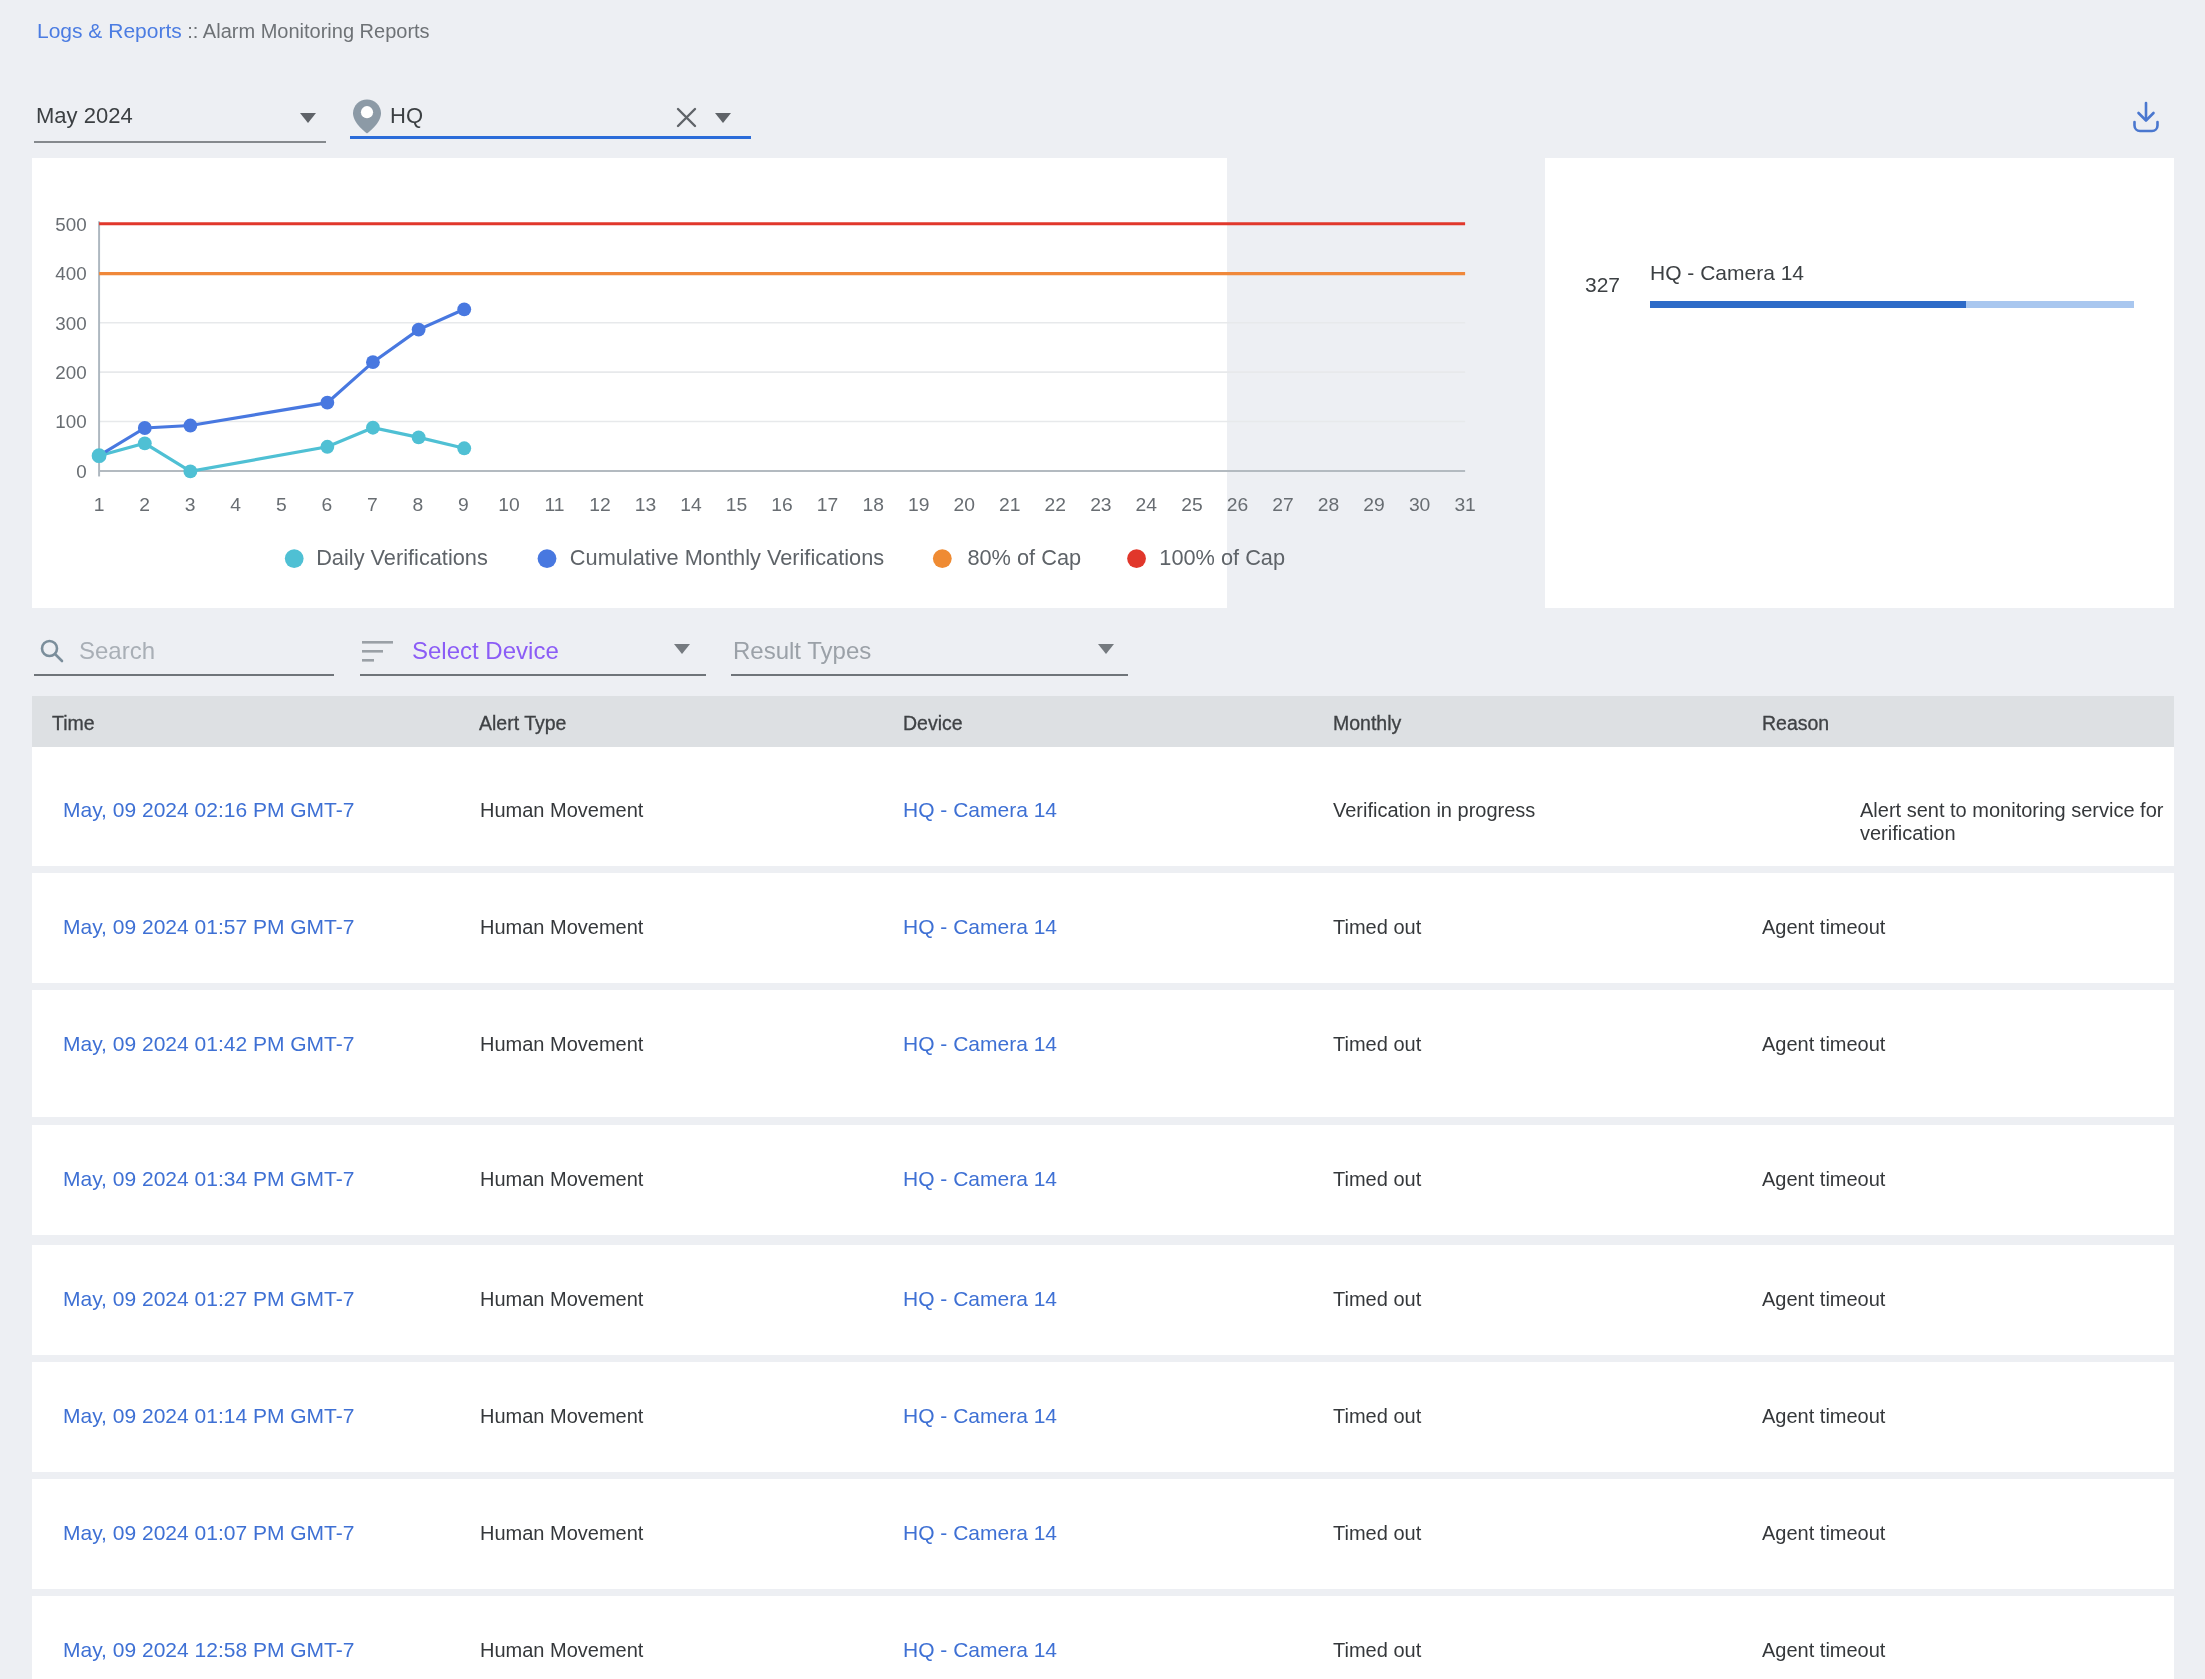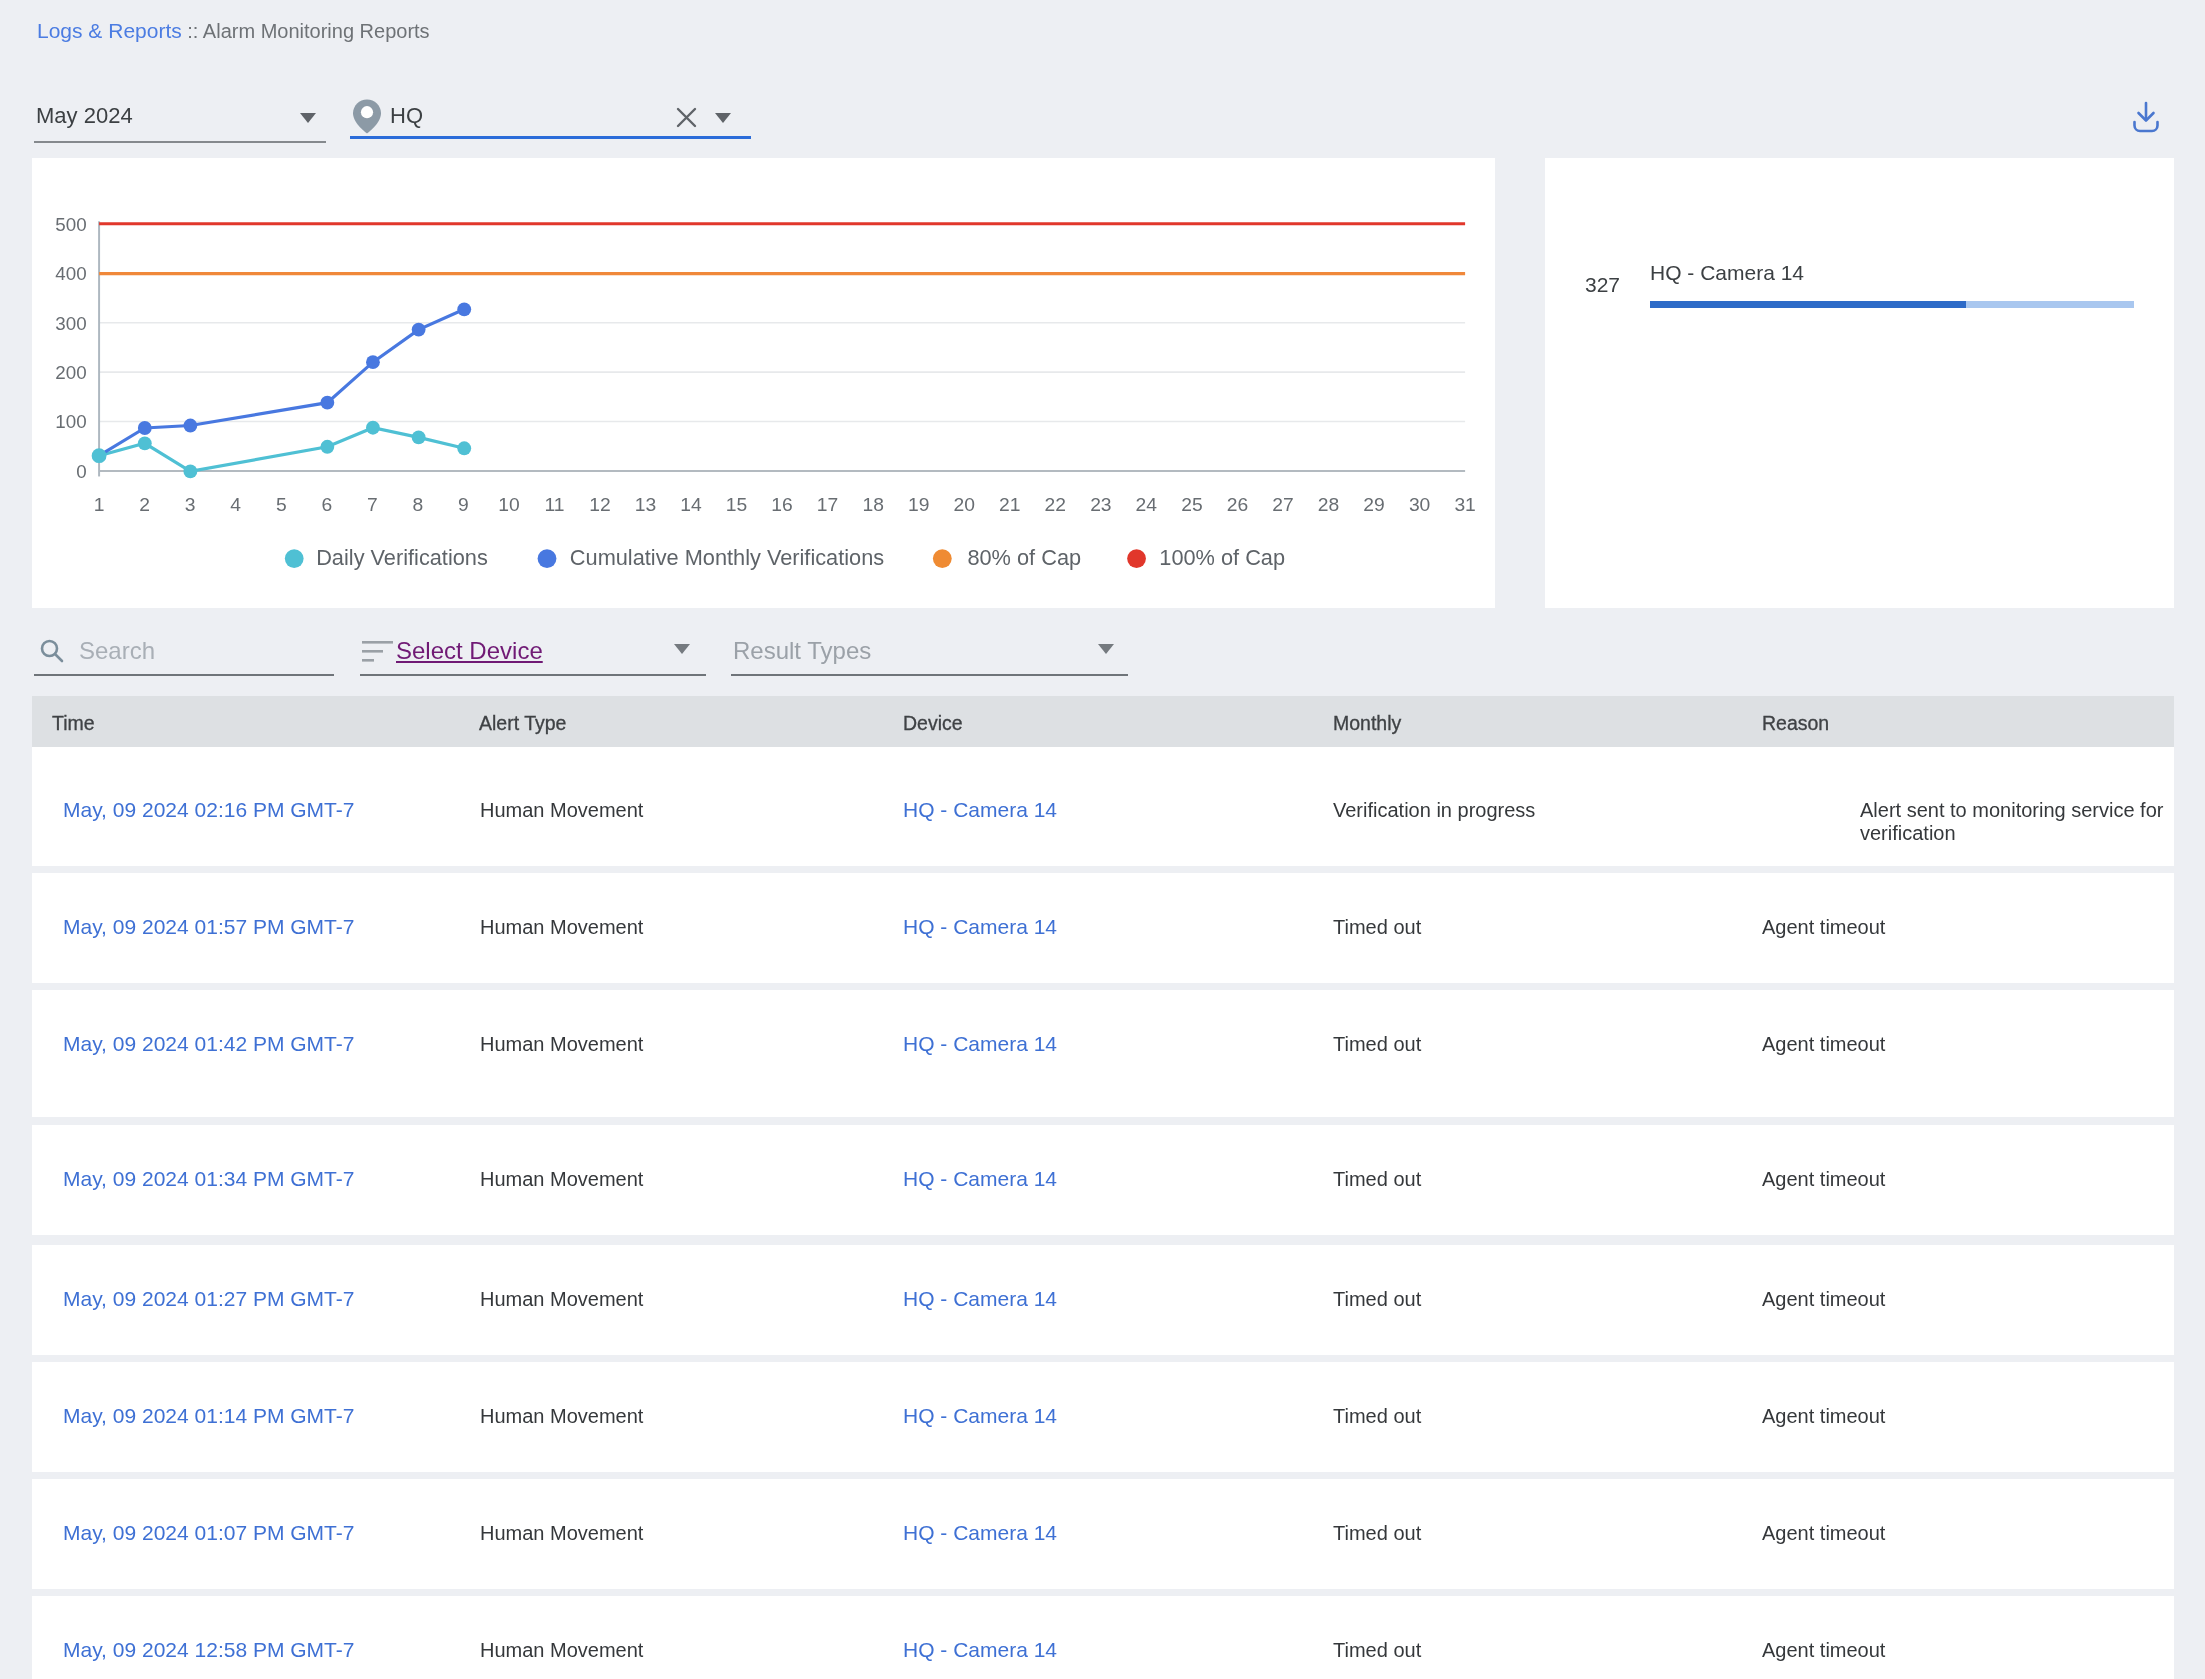--- a/index.html
+++ b/index.html
@@ -29,21 +29,21 @@
 </svg>
 <div class="abs" style="left:715px; top:113px; width:0; height:0; border-left:8.4px solid transparent; border-right:8.4px solid transparent; border-top:10px solid #5f6368;"></div>
 <div class="abs" style="left:350px; top:136px; width:401px; height:3px; background:#2b6cd9;"></div>
 
 <svg class="abs" style="left:2129px; top:98px;" width="36" height="38" viewBox="0 0 36 38">
   <path d="M17 5 L17 20" stroke="#4a77cf" stroke-width="2.6" stroke-linecap="round" fill="none"></path>
   <path d="M9.5 15 L17 22.5 L24.5 15" stroke="#4a77cf" stroke-width="2.6" stroke-linecap="round" stroke-linejoin="round" fill="none"></path>
   <path d="M5.5 24 L5.5 27.5 C5.5 30.6 8 33 11 33 L23 33 C26 33 28.5 30.6 28.5 27.5 L28.5 24" stroke="#4a77cf" stroke-width="2.6" stroke-linecap="round" fill="none"></path>
 </svg>
 
-<div class="panel" style="left:32px; top:158px; width:1463px; height:450px;">
+<div class="panel" style="left:32px; top:158px; width:1195px; height:450px;">
 <svg width="1499" height="450" viewBox="0 0 1514 455">
 
   <line x1="67" y1="166.5" x2="1448.2" y2="166.5" stroke="#e7e9eb" stroke-width="1.6"></line>
   <line x1="67" y1="216.5" x2="1448.2" y2="216.5" stroke="#e7e9eb" stroke-width="1.6"></line>
   <line x1="67" y1="266.5" x2="1448.2" y2="266.5" stroke="#e7e9eb" stroke-width="1.6"></line>
   <line x1="67" y1="316.5" x2="1448.2" y2="316.5" stroke="#b3bac0" stroke-width="2"></line>
   <line x1="67" y1="64" x2="67" y2="322" stroke="#aeb8c0" stroke-width="2"></line>
 
   <line x1="67" y1="66.5" x2="1448.2" y2="66.5" stroke="#e1372b" stroke-width="3.2"></line>
   <line x1="67" y1="116.9" x2="1448.2" y2="116.9" stroke="#f0883a" stroke-width="3.2"></line>
@@ -137,21 +137,21 @@
   <path d="M17 17 L24 24" stroke="#7b8e9b" stroke-width="2.6" stroke-linecap="round"></path>
 </svg>
 <div class="abs" style="left:79px; top:637px; font-size:24px; color:#a9afb6;">Search</div>
 <div class="abs" style="left:34px; top:674px; width:300px; height:2px; background:#6f7479;"></div>
 
 <svg class="abs" style="left:362px; top:640px;" width="32" height="24" viewBox="0 0 32 24">
   <rect x="0" y="1" width="31" height="2.6" fill="#9aa0a6"></rect>
   <rect x="0" y="10" width="21" height="2.6" fill="#9aa0a6"></rect>
   <rect x="0" y="19" width="12" height="2.6" fill="#9aa0a6"></rect>
 </svg>
-<div class="abs" style="left:396px; top:637px; font-size:24px; color:#701a75;text-decoration:underline;">Select Device</div>
+<div class="abs" style="left:412px; top:637px; font-size:24px; color:#8b5cf6;">Select Device</div>
 <div class="abs" style="left:674px; top:644px; width:0; height:0; border-left:8.4px solid transparent; border-right:8.4px solid transparent; border-top:10px solid #757a7f;"></div>
 <div class="abs" style="left:360px; top:674px; width:346px; height:2px; background:#6f7479;"></div>
 
 <div class="abs" style="left:733px; top:637px; font-size:24px; color:#9ba1a8;">Result Types</div>
 <div class="abs" style="left:1098px; top:644px; width:0; height:0; border-left:8.4px solid transparent; border-right:8.4px solid transparent; border-top:10px solid #757a7f;"></div>
 <div class="abs" style="left:731px; top:674px; width:397px; height:2px; background:#6f7479;"></div>
 
 <div class="abs" style="left:32px; top:696px; width:2142px; height:51px; background:#dde0e3; font-size:19.5px; color:#3f4245; -webkit-text-stroke:0.3px #3f4245;">
   <span class="abs" style="left:20px; top:16px;">Time</span>
   <span class="abs" style="left:447px; top:16px;">Alert Type</span>

